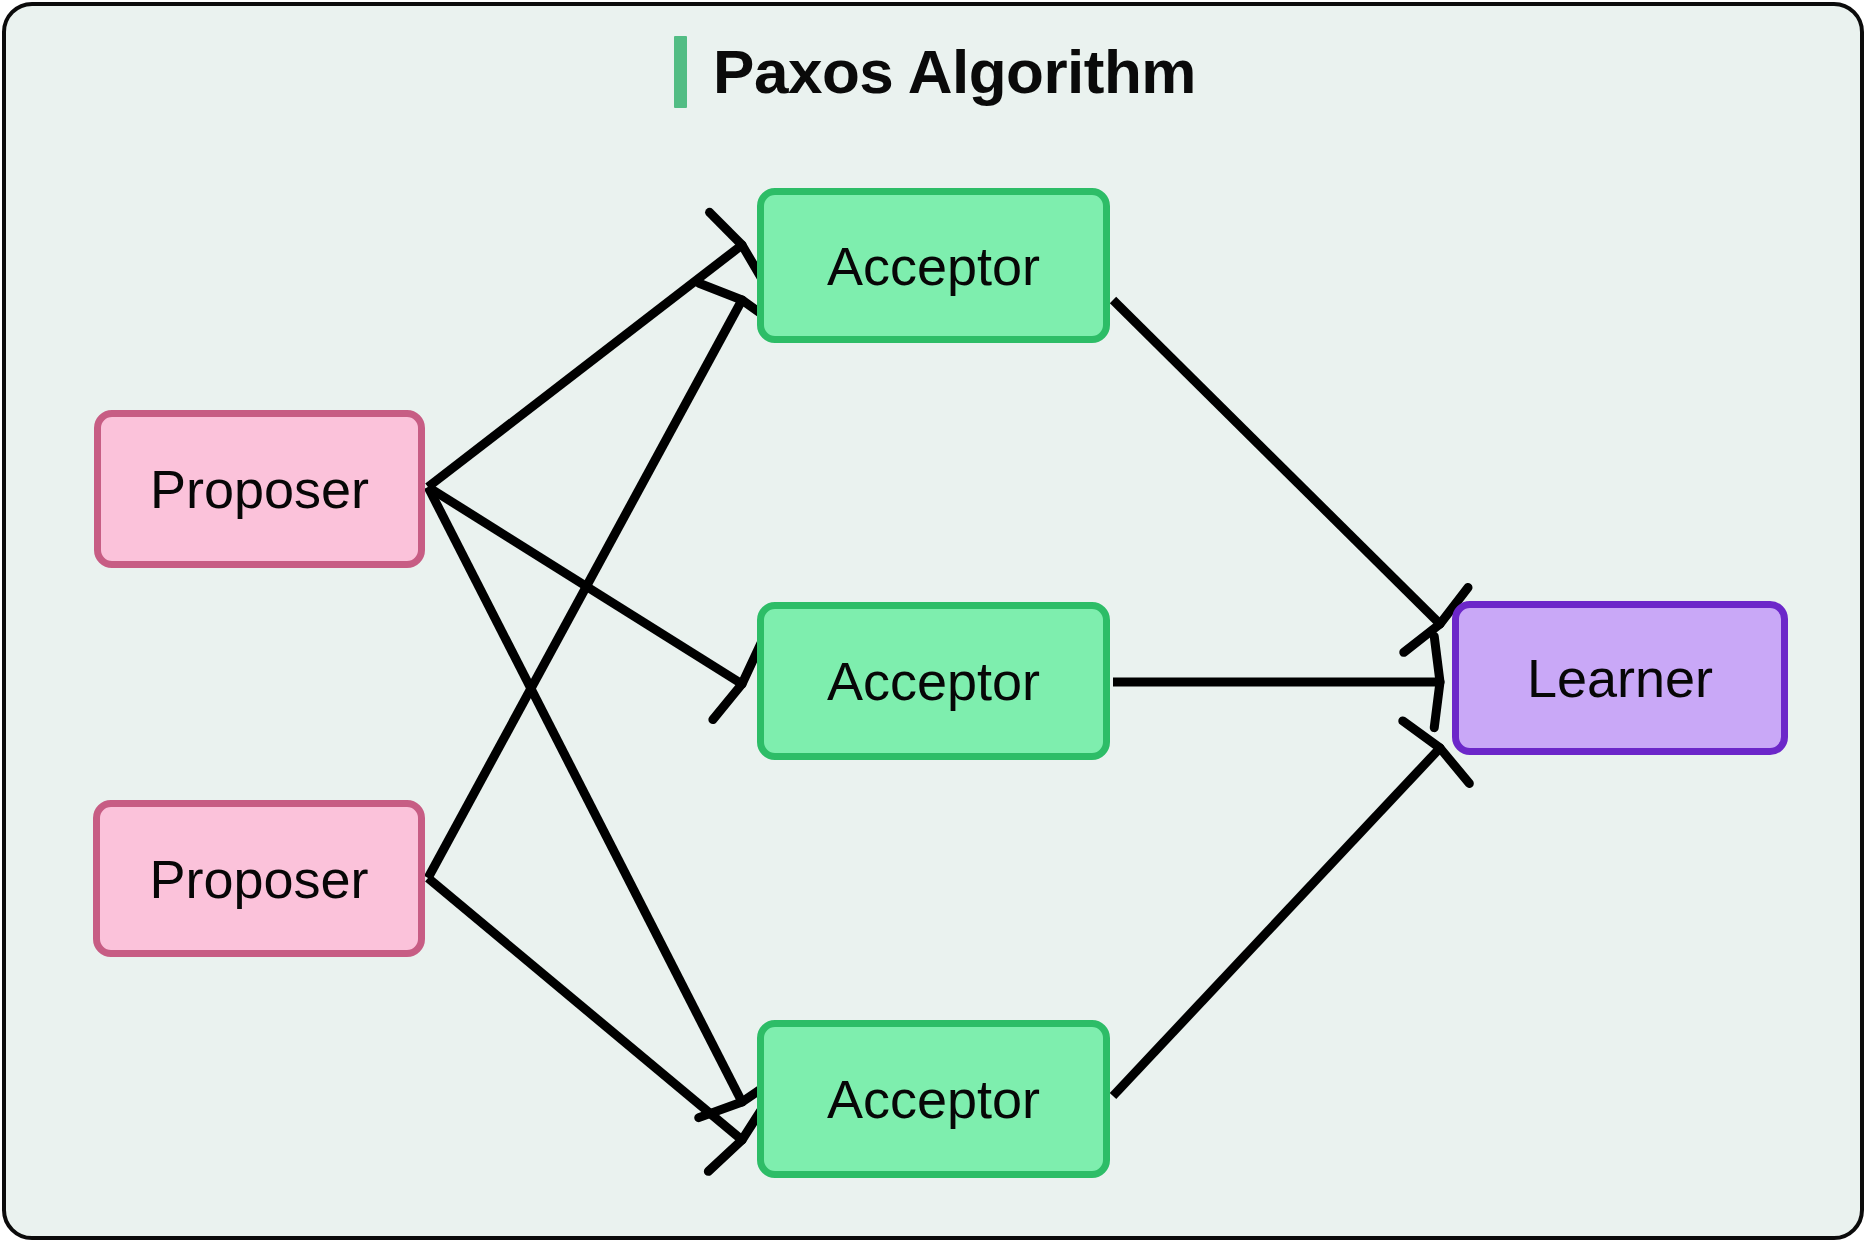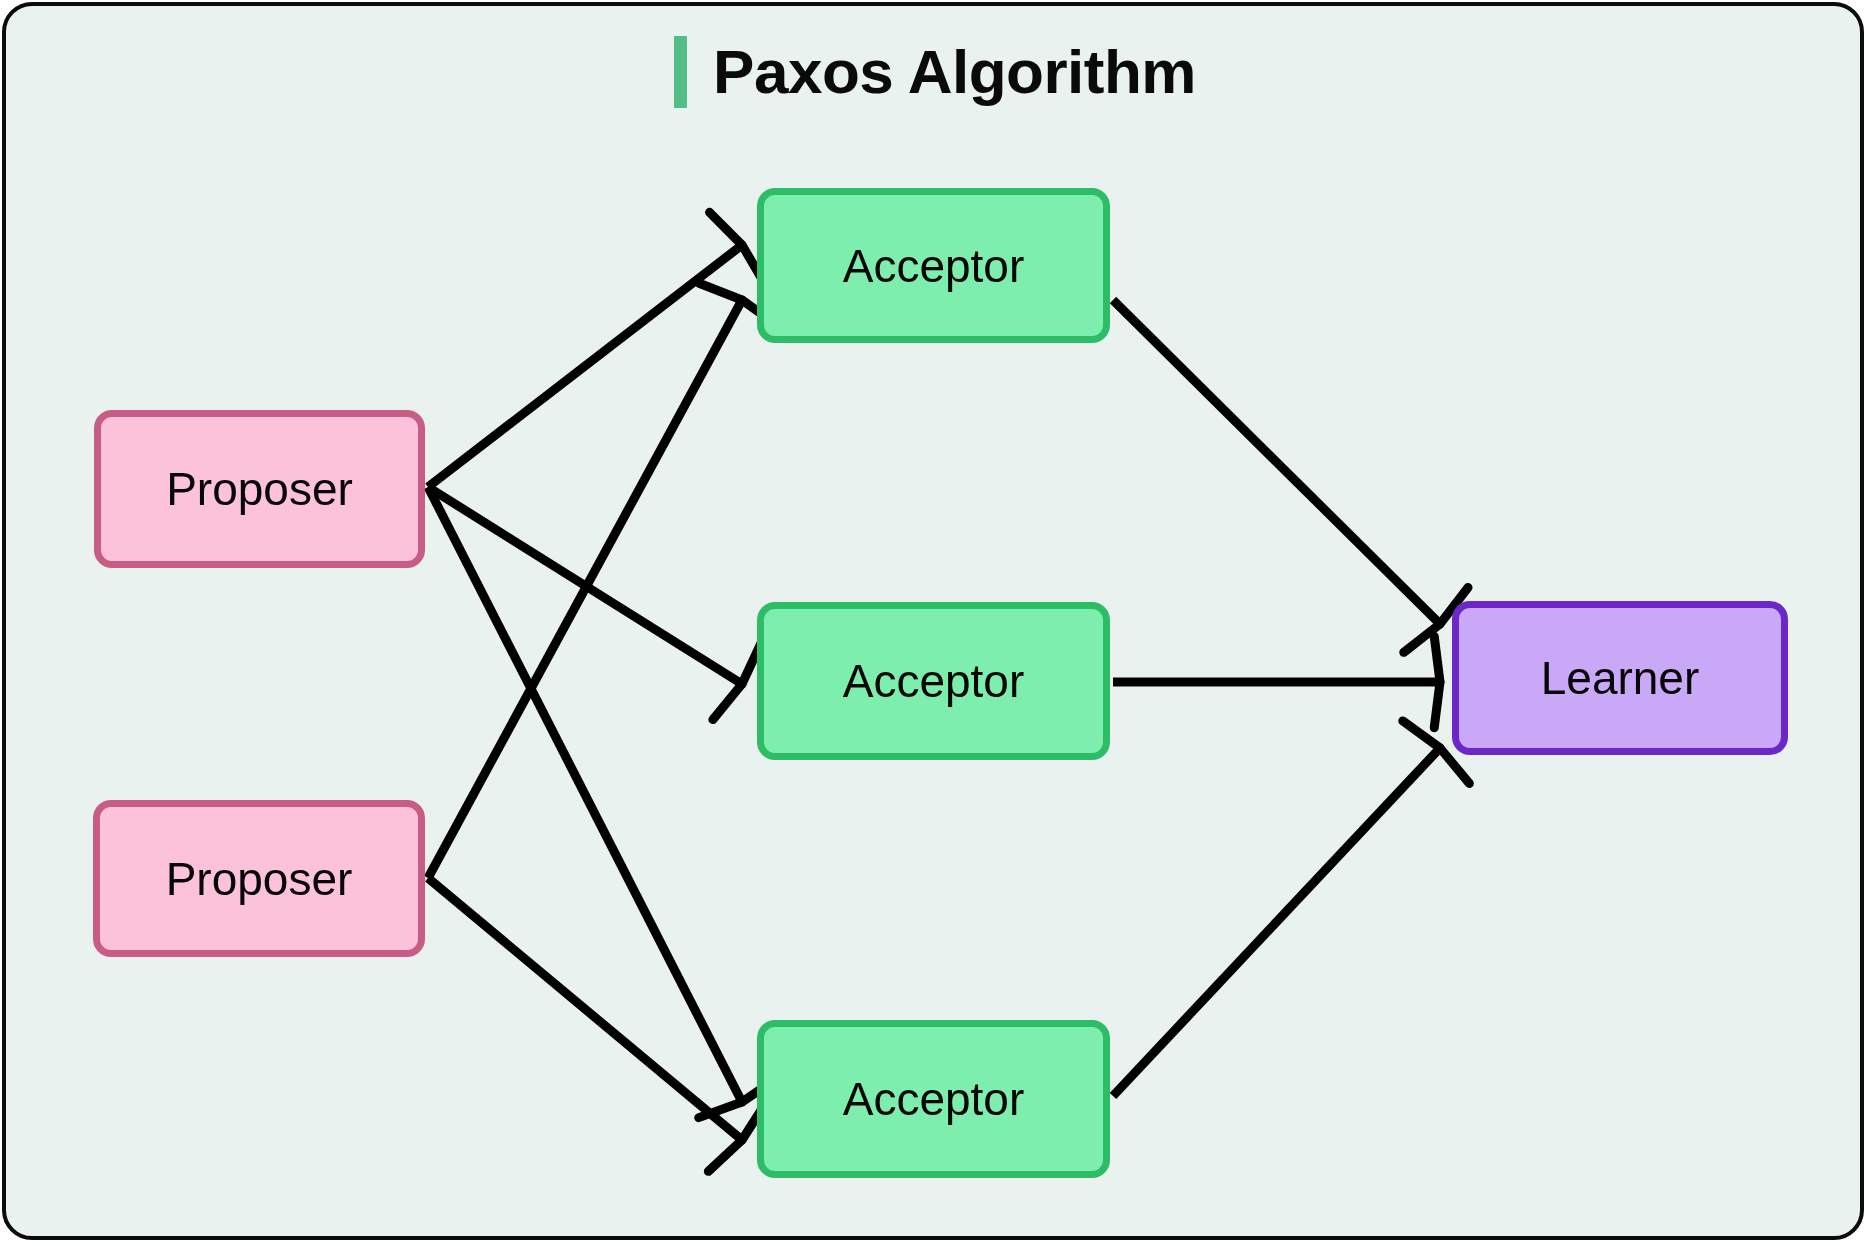--- a/index.html
+++ b/index.html
@@ -63,21 +63,21 @@
   }
   .node {
     position: absolute;
     box-sizing: border-box;
     display: flex;
     align-items: center;
     justify-content: center;
     border-radius: 18px;
     border-style: solid;
     border-width: 7px;
-    font-size: 46px;
+    font-size: 54px;
     color: #070707;
     white-space: nowrap;
   }
   .node.proposer {
     background: #fbc2da;
     border-color: #c75d84;
   }
   .node.acceptor {
     background: #7eeeae;
     border-color: #2dbd67;

